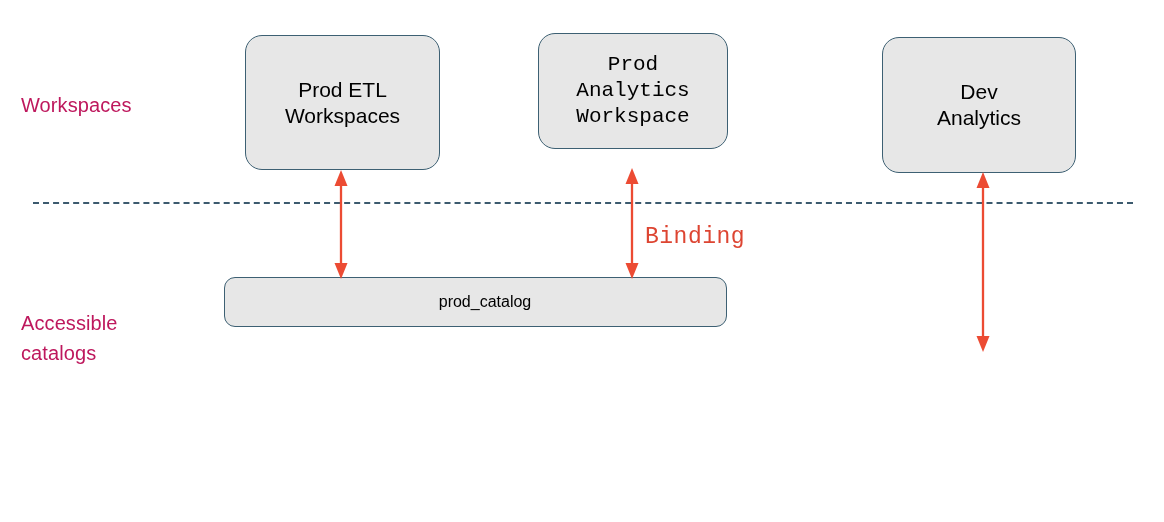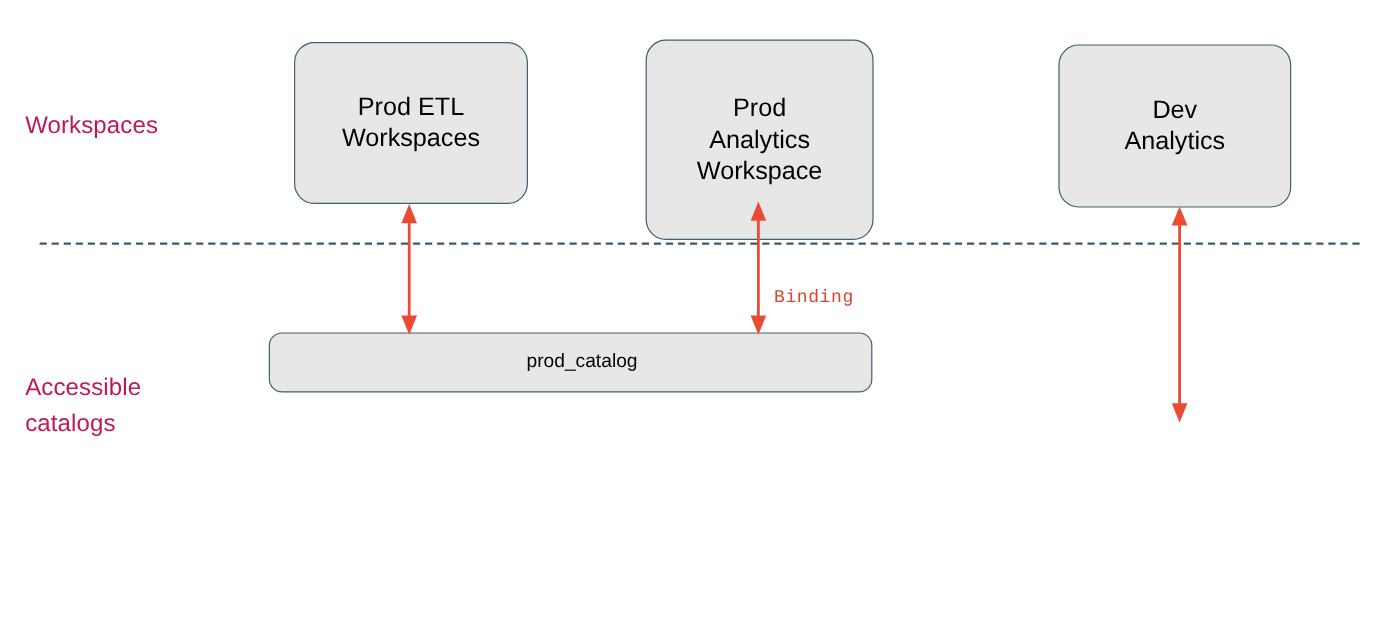--- a/index.html
+++ b/index.html
@@ -52,21 +52,21 @@
     line-height: 26px;
     border-radius: 17px;
   }
   .node.catalog {
     font-size: 16px;
     line-height: 20px;
     border-radius: 11px;
   }
 
   #node-prod-etl      { left: 245px; top: 35px;  width: 195px; height: 135px; }
-  #node-prod-analytics{ left: 538px; top: 33px;  width: 190px; height: 167px; }
+  #node-prod-analytics{ left: 538px; top: 33px;  width: 190px; height: 116px; font-family: Liberation Mono, monospace; }
   #node-dev           { left: 882px; top: 37px;  width: 194px; height: 136px; }
   #node-prod-catalog  { left: 224px; top: 277px; width: 503px; height: 50px; padding-left: 19px; }
   #node-dev-catalog   { left: 848px; top: 350px; width: 269px; height: 50px; }
 
   
   #divider {
     position: absolute;
     left: 33px;
     top: 202px;
     width: 1100px;
@@ -89,26 +89,25 @@
     fill: none;
   }
   .arrow-head { fill: #ec4b33; }
 
   
   #binding-label {
     position: absolute;
     left: 645px;
     top: 223px;
     font-family: "Liberation Mono", monospace;
-    font-size: 15px;
+    font-size: 23px;
     line-height: 28px;
     color: #dd4532;
     letter-spacing: 0.5px;
     white-space: nowrap;
-    margin-top: 12px;
   }
 </style>
 </head>
 <body>
 
 <div id="canvas">
 
   <div class="row-label" id="label-workspaces">Workspaces</div>
 
   <div class="row-label" id="label-catalogs">Accessible

